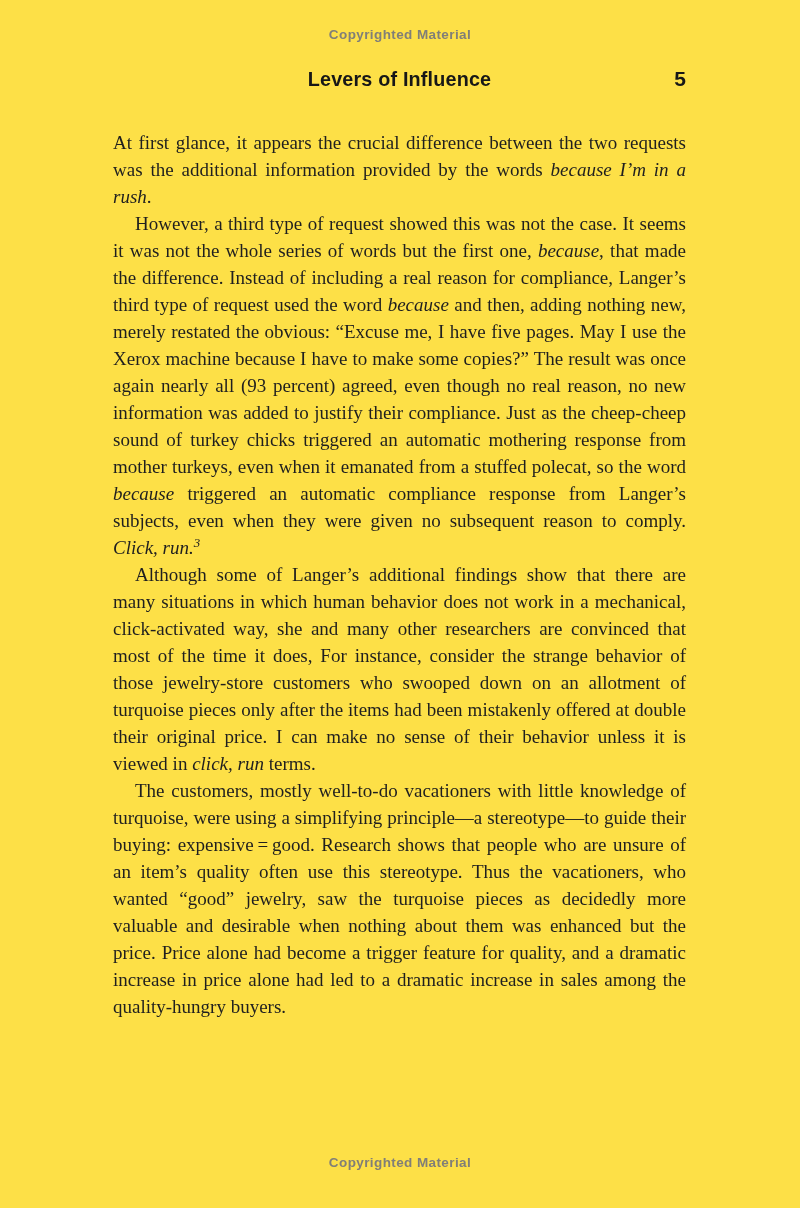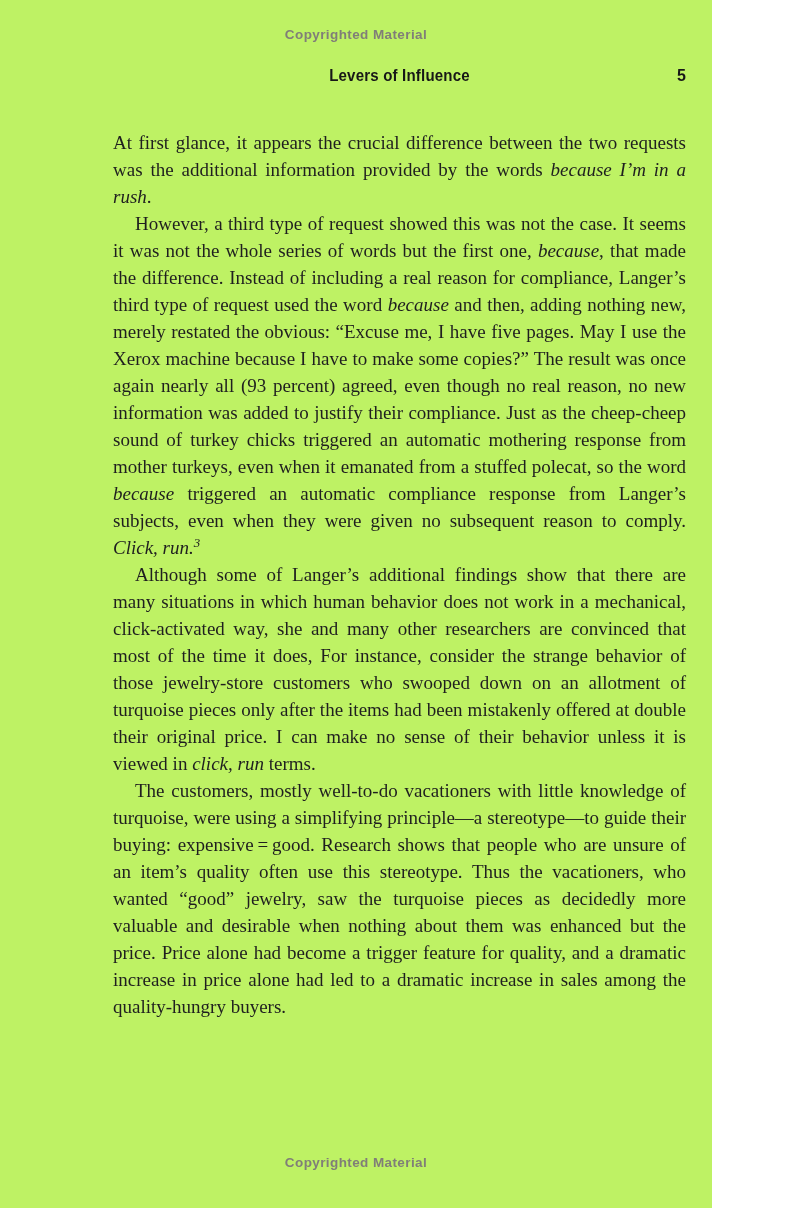--- a/index.html
+++ b/index.html
@@ -1,20 +1,20 @@
 <!DOCTYPE html>
 <html><head>
 <meta charset="utf-8">
 <style>
   html, body { margin: 0; padding: 0; background: #ffffff; }
   .page {
     position: relative;
-    width: 712px;
+    width: 800px;
     height: 1208px;
-    background: #bef264;
+    background: #fde047;
     font-family: "Liberation Serif", serif;
     color: #1f1f1f;
     overflow: hidden;
   }
   .notice {
     position: absolute;
     left: 0; right: 0;
     text-align: center;
     font-family: "Liberation Sans", sans-serif;
     font-weight: bold;
@@ -24,21 +24,21 @@
   }
   .notice-top    { top: 27px; }
   .notice-bottom { top: 1155px; }
   .running-header {
     position: absolute;
     top: 67px;
     left: 113px;
     width: 573px;
     font-family: "Liberation Sans", sans-serif;
     font-weight: bold;
-    font-size: 16px;
+    font-size: 21px;
     color: #171717;
   }
   .running-header .title {
     display: block;
     text-align: center;
     letter-spacing: 0.2px;
     transform: scaleX(0.94);
   }
   .running-header .folio {
     position: absolute;

